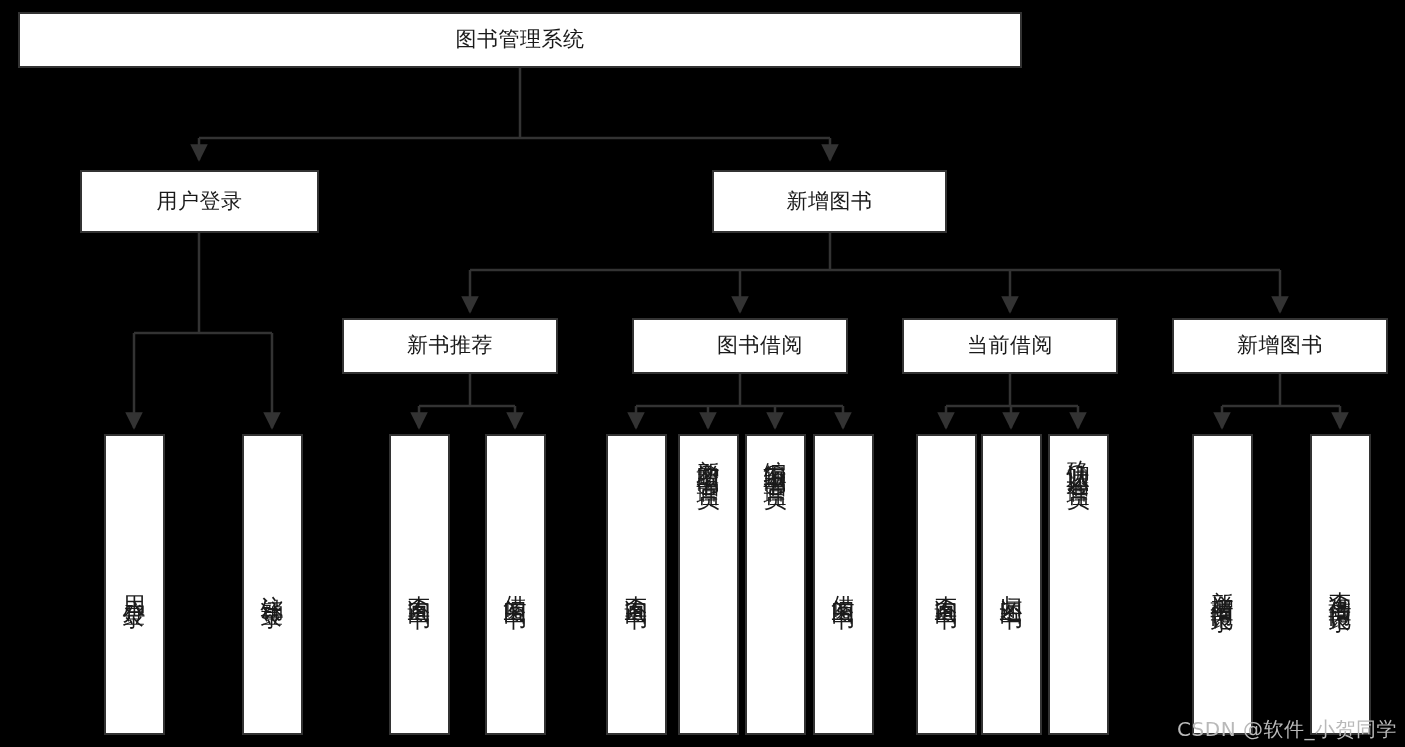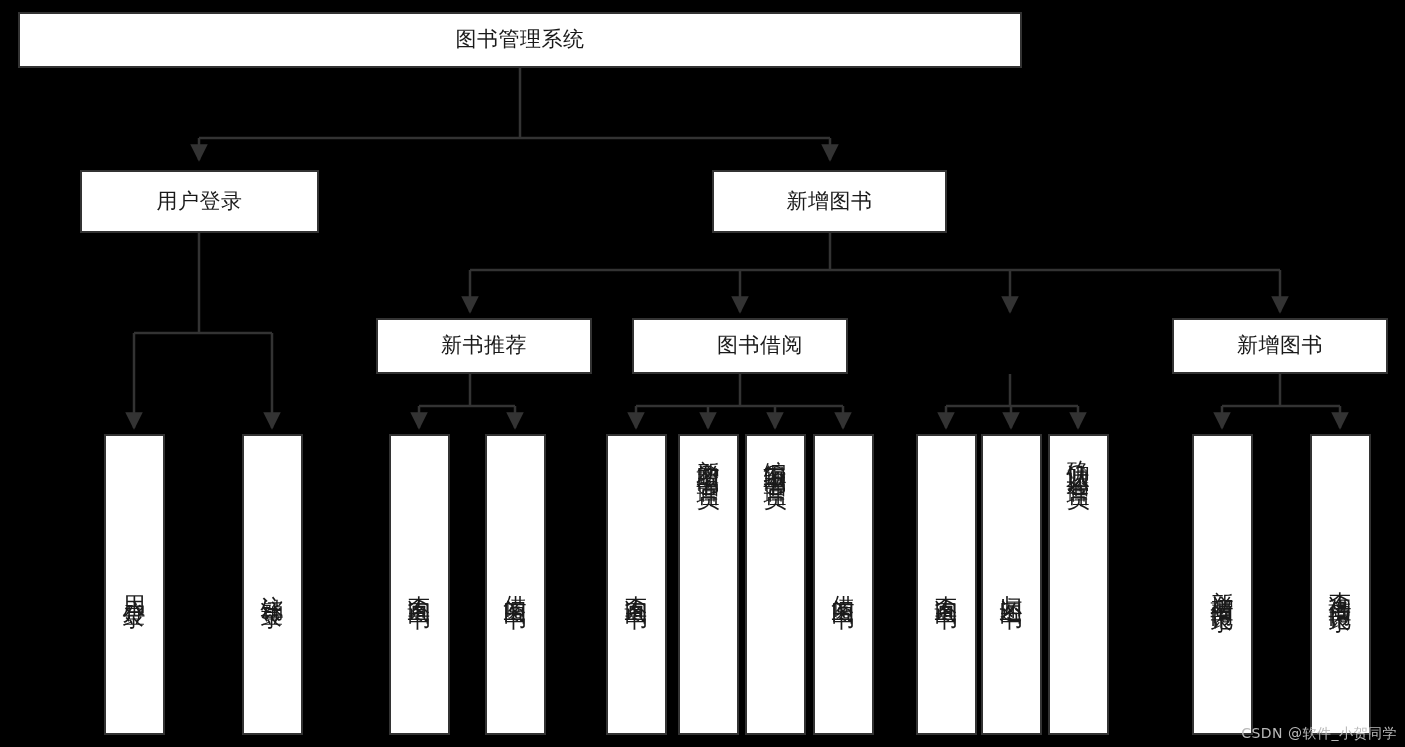--- a/index.html
+++ b/index.html
@@ -66,21 +66,21 @@
     white-space: nowrap;
   }
   .node.vert.centered {
     align-items: center;
     padding-top: 0;
   }
   #watermark {
     position: absolute;
     right: 8px;
     bottom: 4px;
-    font-size: 14px;
+    font-size: 20px;
     color: #b9b9b9;
     letter-spacing: 0.5px;
     z-index: 5;
     white-space: nowrap;
   }
 </style>
 </head>
 <body>
 
 <div id="canvas">
@@ -139,26 +139,29 @@
     <span class="label">图书管理系统</span>
   </div>
 
   <div class="node horiz" style="left:80px; top:170px; width:239px; height:63px;">
     <span class="label">用户登录</span>
   </div>
   <div class="node horiz" style="left:712px; top:170px; width:235px; height:63px;">
     <span class="label">新增图书</span>
   </div>
 
-  <div class="node horiz" style="left:376px; top:318px; width:216px; height:56px;">
+  <div class="node horiz" style="left:342px; top:318px; width:216px; height:56px;">
     <span class="label">新书推荐</span>
   </div>
   <div class="node horiz" style="left:632px; top:318px; width:216px; height:56px;padding-left:40px;">
     <span class="label">图书借阅</span>
   </div>
+  <div class="node horiz" style="left:902px; top:318px; width:216px; height:56px;">
+    <span class="label">当前借阅</span>
+  </div>
   <div class="node horiz" style="left:1172px; top:318px; width:216px; height:56px;">
     <span class="label">新增图书</span>
   </div>
 
   <div class="node vert centered" style="left:104px; top:434px; width:61px; height:301px;">
     <span class="label">用户登录</span>
   </div>
   <div class="node vert centered" style="left:242px; top:434px; width:61px; height:301px;">
     <span class="label">注销登录</span>
   </div>

